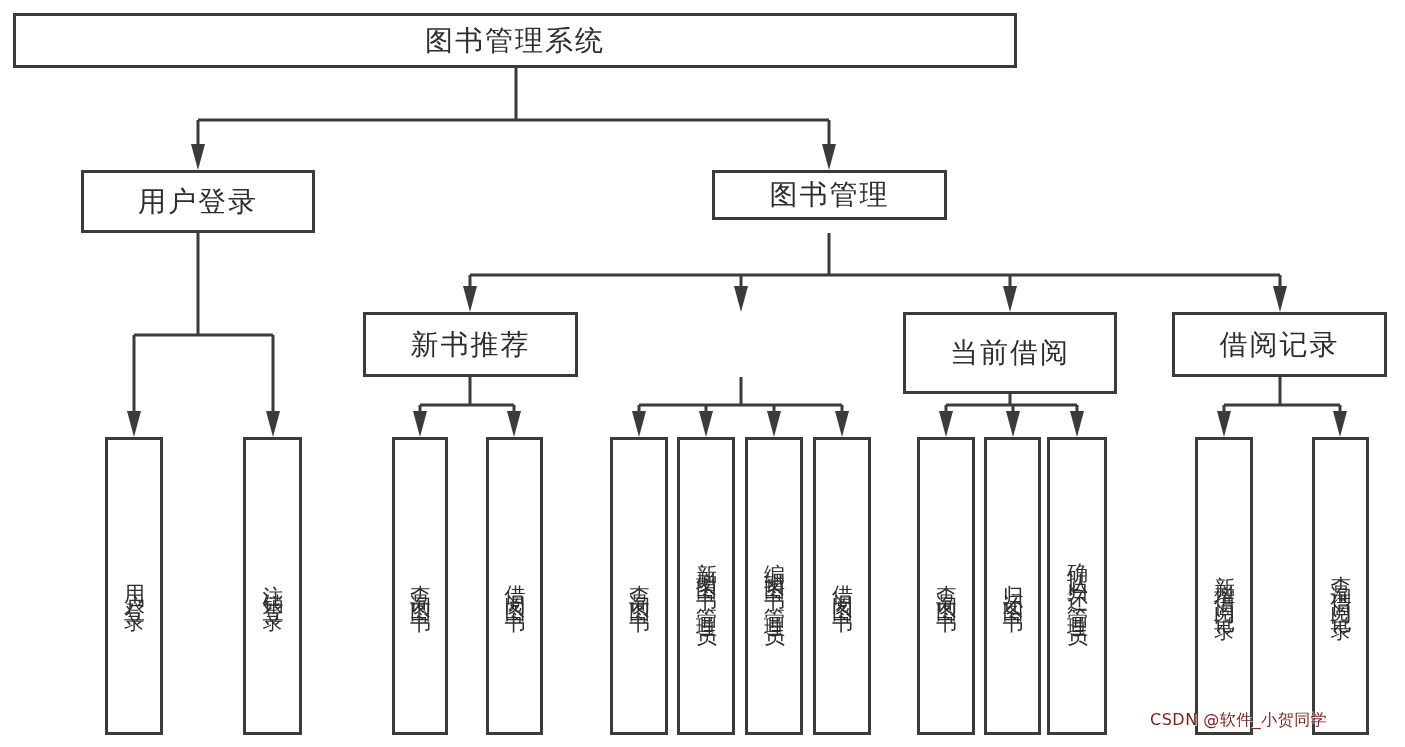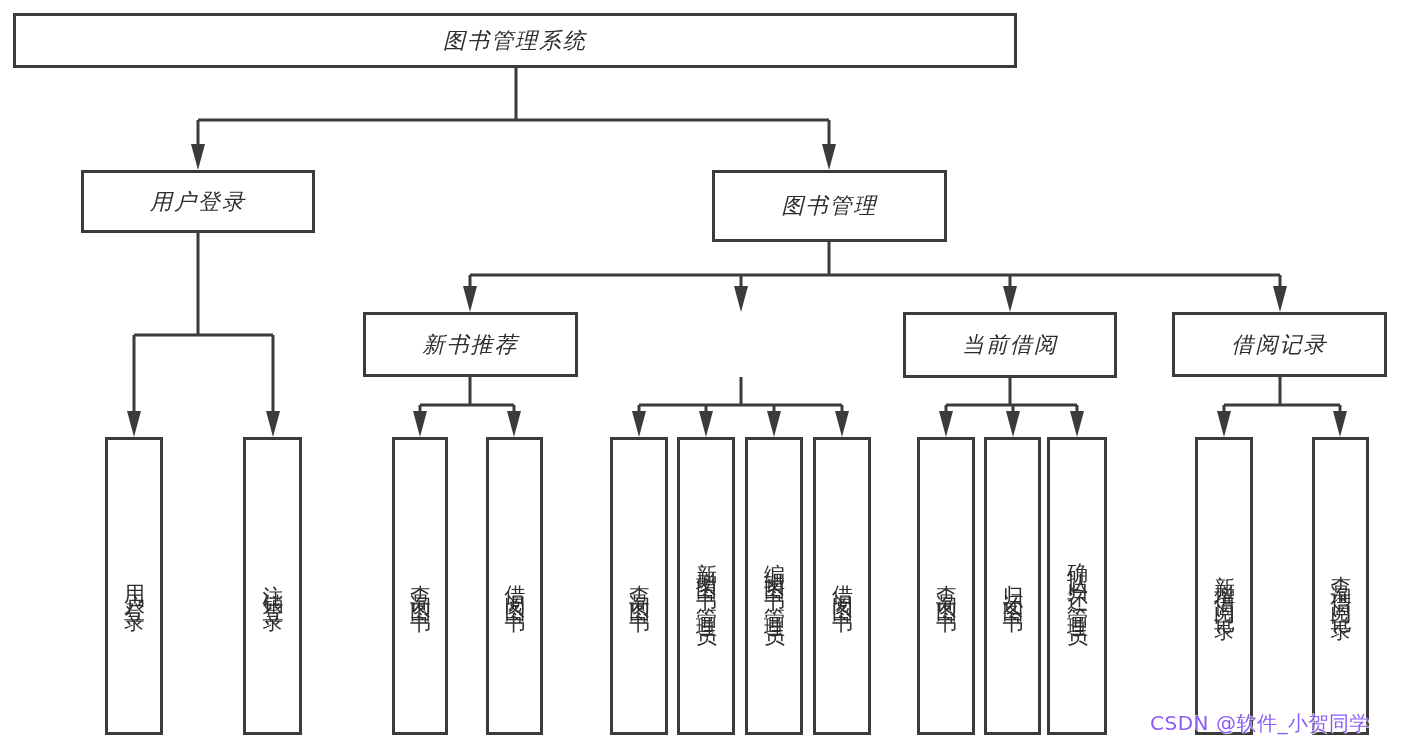--- a/index.html
+++ b/index.html
@@ -26,37 +26,36 @@
     box-sizing:border-box;
     border:3px solid var(--line);
     background:#ffffff;
     color:var(--text);
     display:flex;
     align-items:center;
     justify-content:center;
     z-index:2;
   }
   .hbox{
-    font-size:22px;
+    font-size:28px;
     letter-spacing:2px;
     white-space:nowrap;
-    font-style:italic;
   }
   .vbox{
     writing-mode:vertical-rl;
     font-size:21px;
     letter-spacing:9px;
     line-height:1;
   }
   .root-box   {left:13px;  top:13px;  width:1004px; height:55px;}
   .n-user     {left:81px;  top:170px; width:234px;  height:63px;}
-  .n-mgmt     {left:712px; top:170px; width:235px;  height:72px;}
+  .n-mgmt     {left:712px; top:170px; width:235px;  height:50px;}
   .n-newbook  {left:363px; top:312px; width:215px;  height:65px;align-items:center;}
   .n-borrow   {left:634px; top:312px; width:214px;  height:65px;}
-  .n-current  {left:903px; top:312px; width:214px;  height:66px;}
+  .n-current  {left:903px; top:312px; width:214px;  height:82px;}
   .n-record   {left:1172px;top:312px; width:215px;  height:65px;align-items:center;}
   .leaf{top:437px;height:298px;}
   .lf1 {left:105px; width:58px;}
   .lf2 {left:243px; width:59px;}
   .lf3 {left:392px; width:56px;}
   .lf4 {left:486px; width:57px;}
   .lf5 {left:610px; width:58px;}
   .lf6 {left:677px; width:58px;}
   .lf7 {left:745px; width:58px;}
   .lf8 {left:813px; width:58px;}
@@ -64,22 +63,22 @@
   .lf10{left:984px; width:57px;}
   .lf11{left:1047px;width:60px;}
   .lf12{left:1195px;width:58px;}
   .lf13{left:1312px;width:57px;}
   .watermark{
     position:absolute;
     left:1150px;
     top:710px;
     width:255px;
     z-index:5;
-    font-size:20px;
-    color:#8b5cf6;
+    font-size:16px;
+    color:#7f1d1d;
     letter-spacing:0.5px;
     white-space:nowrap;
     text-shadow:1px 1px 0 rgba(255,255,255,.75), -1px -1px 0 rgba(255,255,255,.75);
   }
 </style>
 </head>
 <body>
 
 <div class="stage">
 

